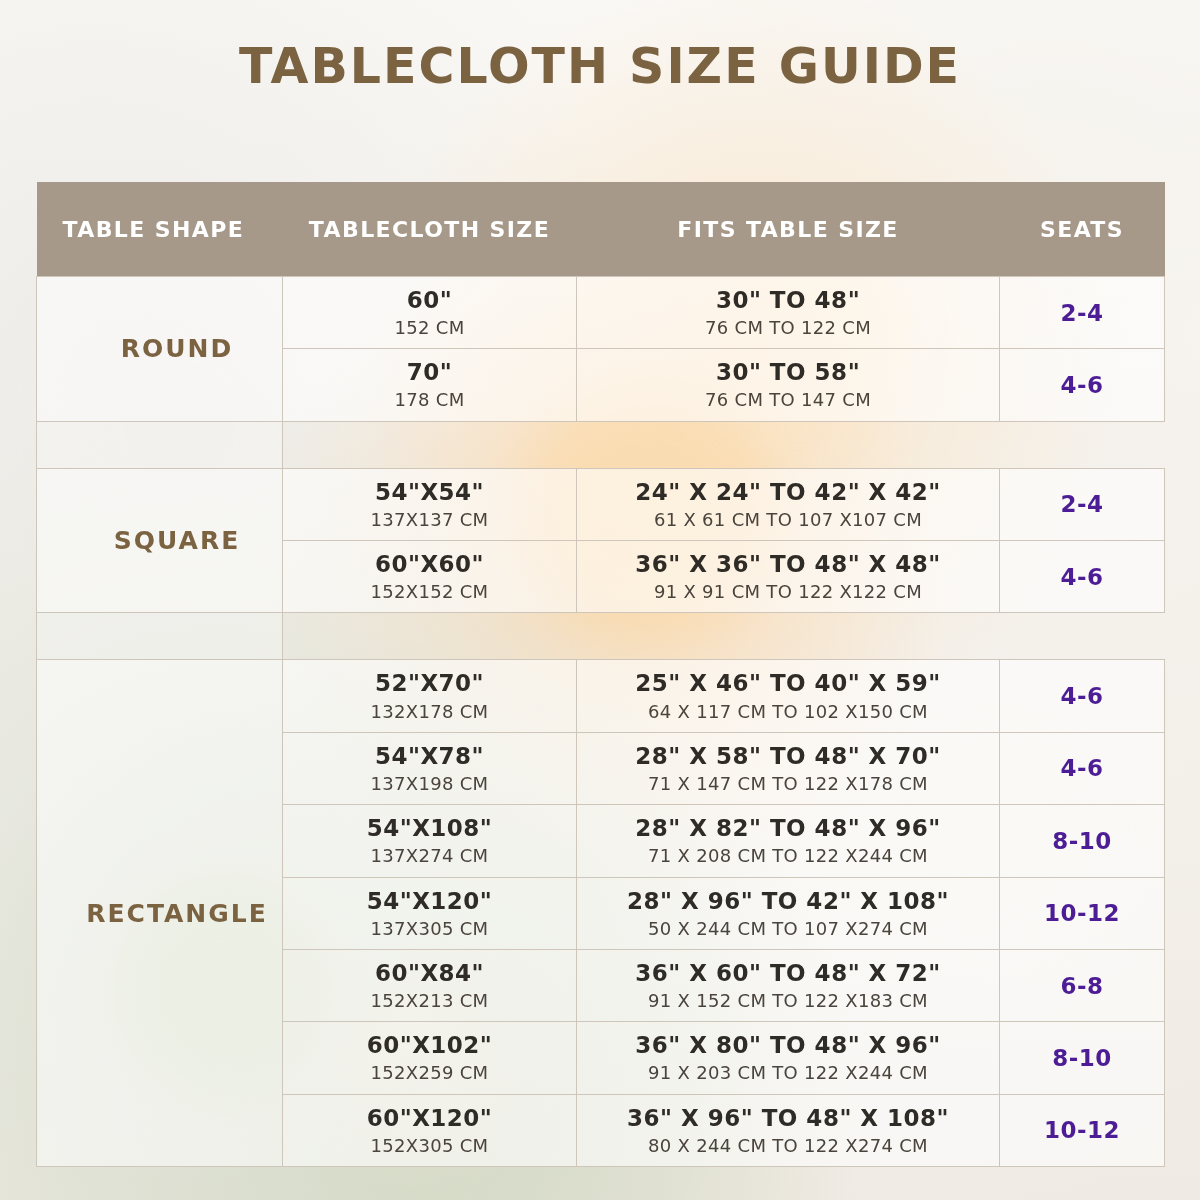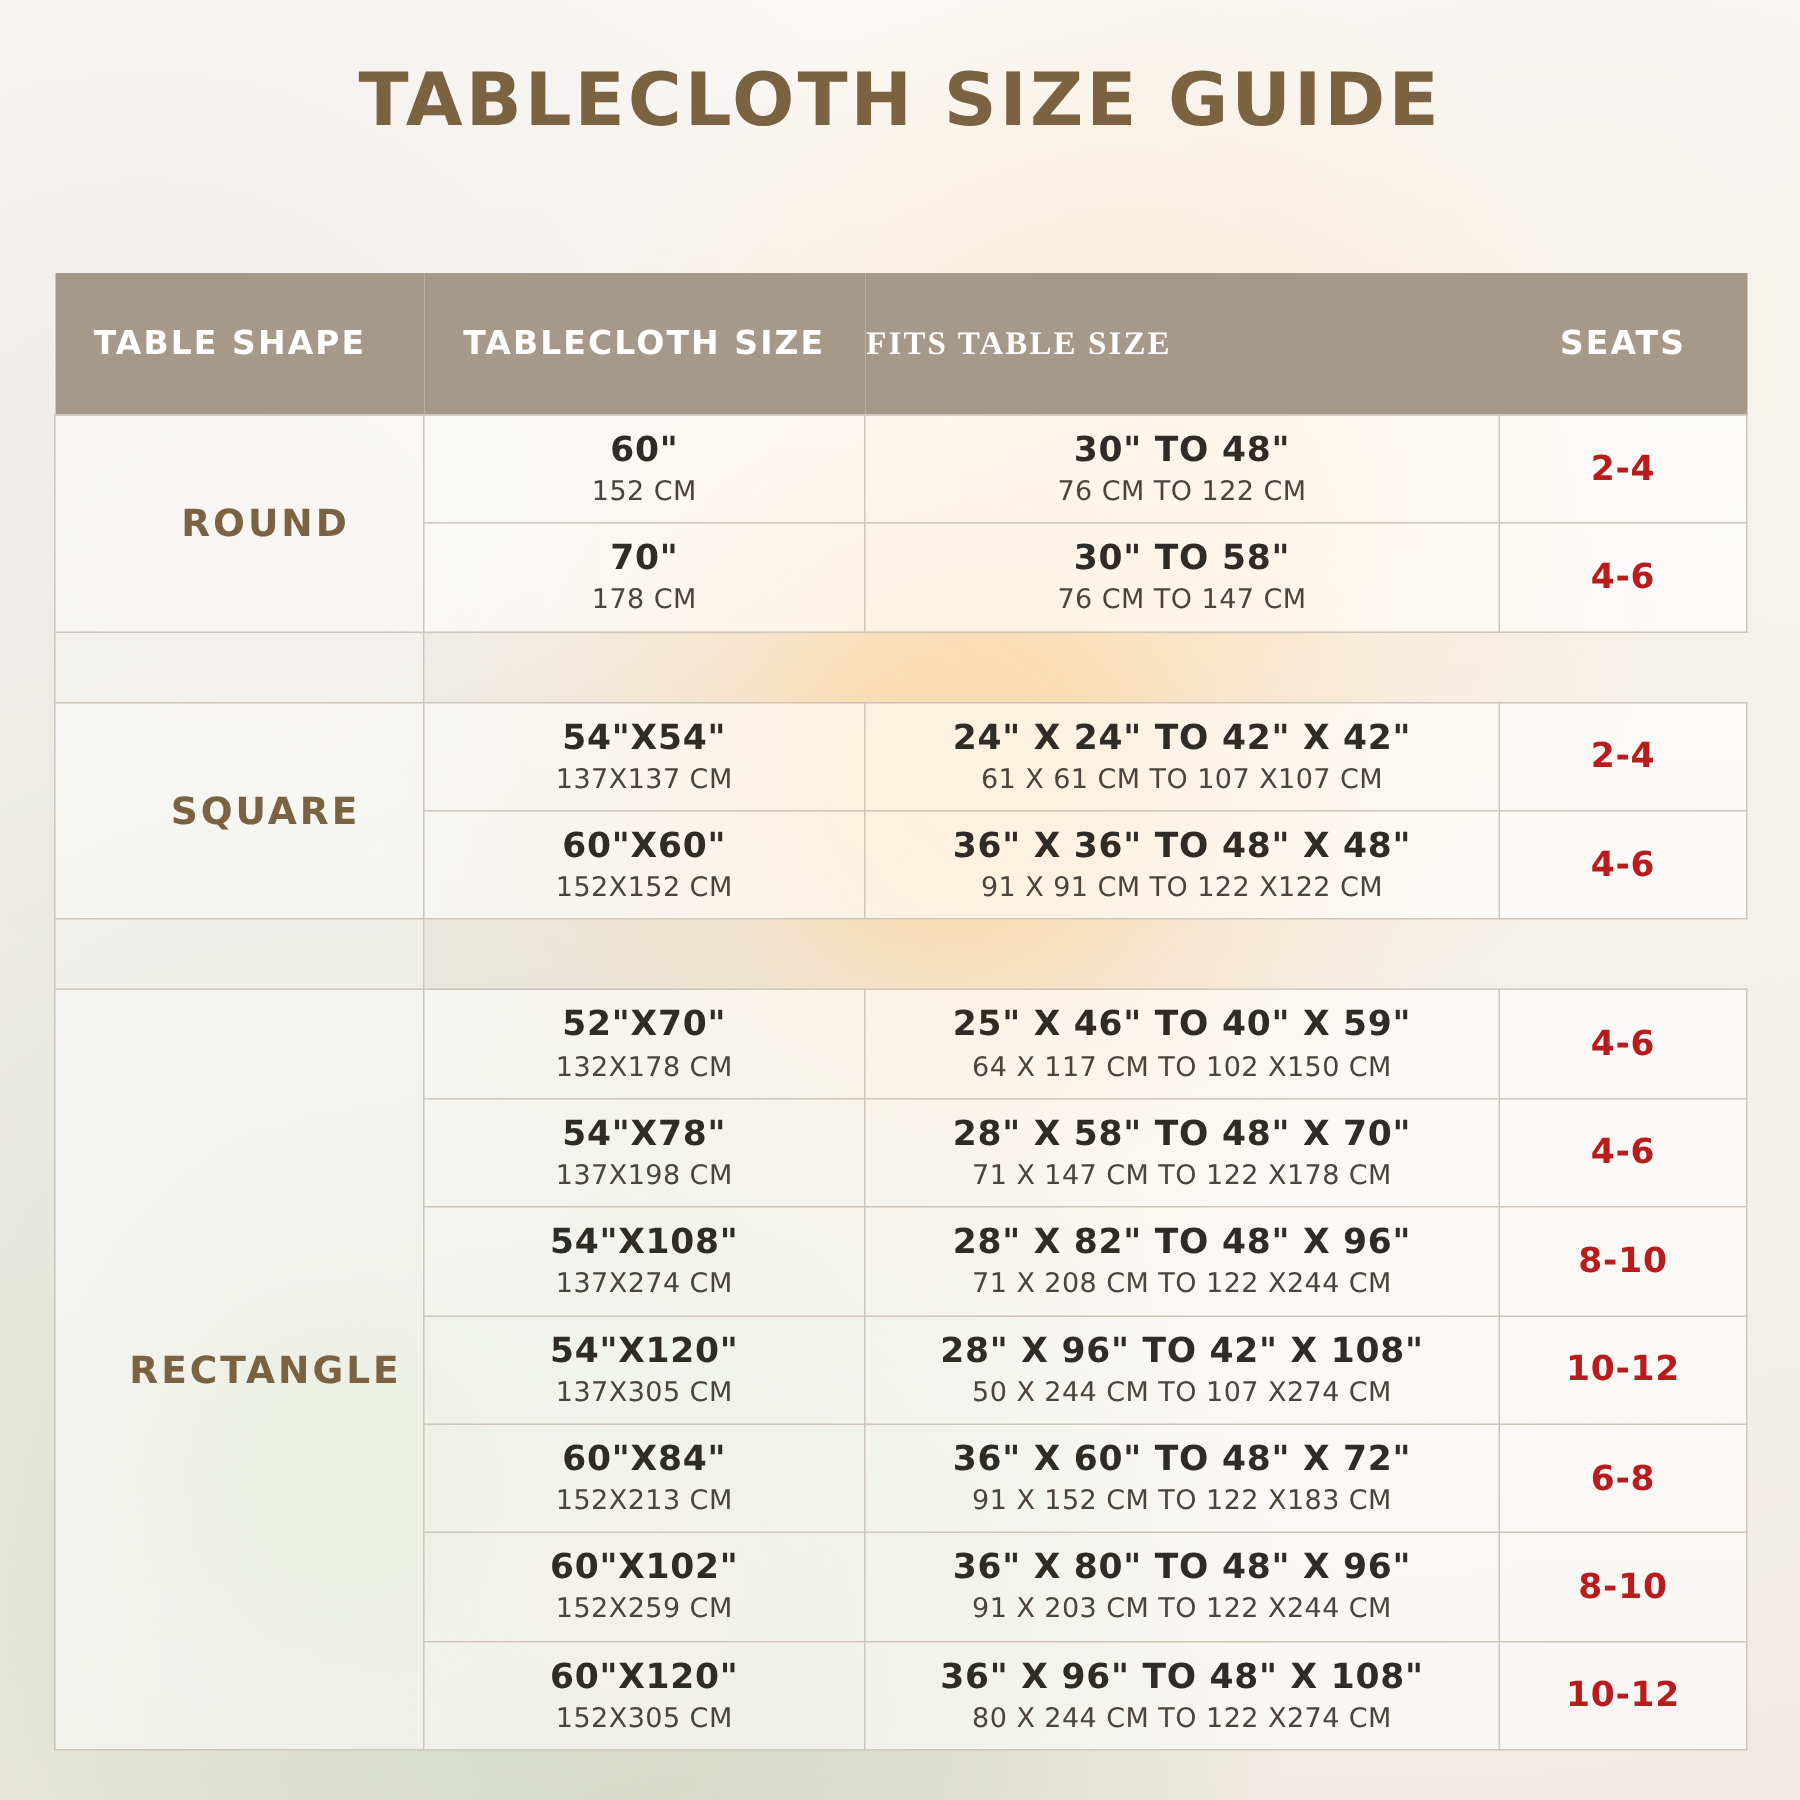--- a/index.html
+++ b/index.html
@@ -80,21 +80,21 @@
     font-size: 22px;
     font-weight: 700;
     letter-spacing: 1.4px;
     text-transform: uppercase;
     height: 92px;
     vertical-align: middle;
     border: none;
   }
   thead th.h1 { text-align: left; padding-left: 26px; }
   thead th.h2 { text-align: center; }
-  thead th.h3 { text-align: left; font-family: Liberation Serif, serif; }
+  thead th.h3 { text-align: center; }
   thead th.h4 { text-align: center; }
 
   tbody td {
     border: 1px solid #cfc6bb;
     background: rgba(255,255,255,0.60);
     vertical-align: middle;
     text-align: center;
     color: #3f3a34;
   }
   tbody td.shape {
@@ -121,21 +121,21 @@
     display: block;
     font-size: 18px;
     font-weight: 400;
     color: #4a443c;
     letter-spacing: .3px;
     margin-top: 3px;
   }
   tbody td.seats {
     font-size: 23px;
     font-weight: 700;
-    color: #b91c1c;
+    color: #4c1d95;
     letter-spacing: .5px;
   }
   tr.spacer td {
     border-left: 1px solid #cfc6bb;
     border-right: 1px solid #cfc6bb;
     border-top: 1px solid #cfc6bb;
     border-bottom: 1px solid #cfc6bb;
     height: 44px;
     background: rgba(255,255,255,0.30);
   }

